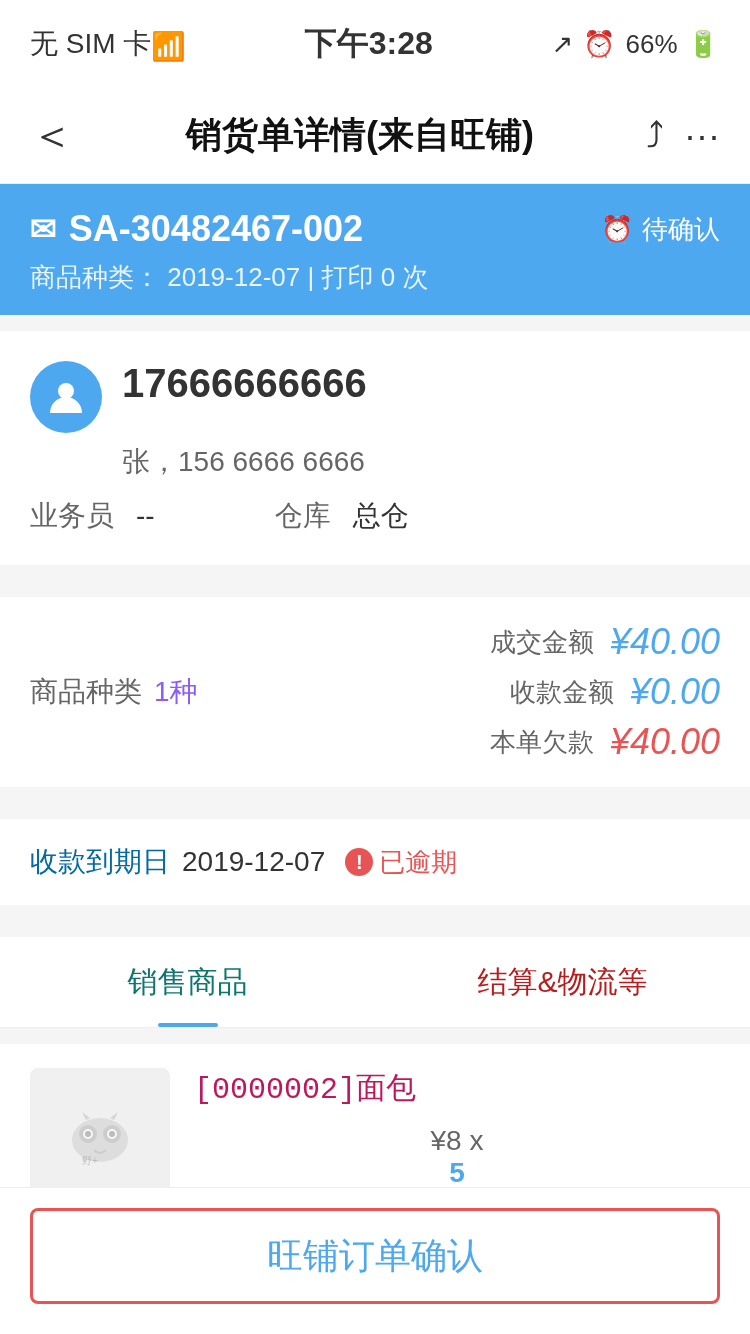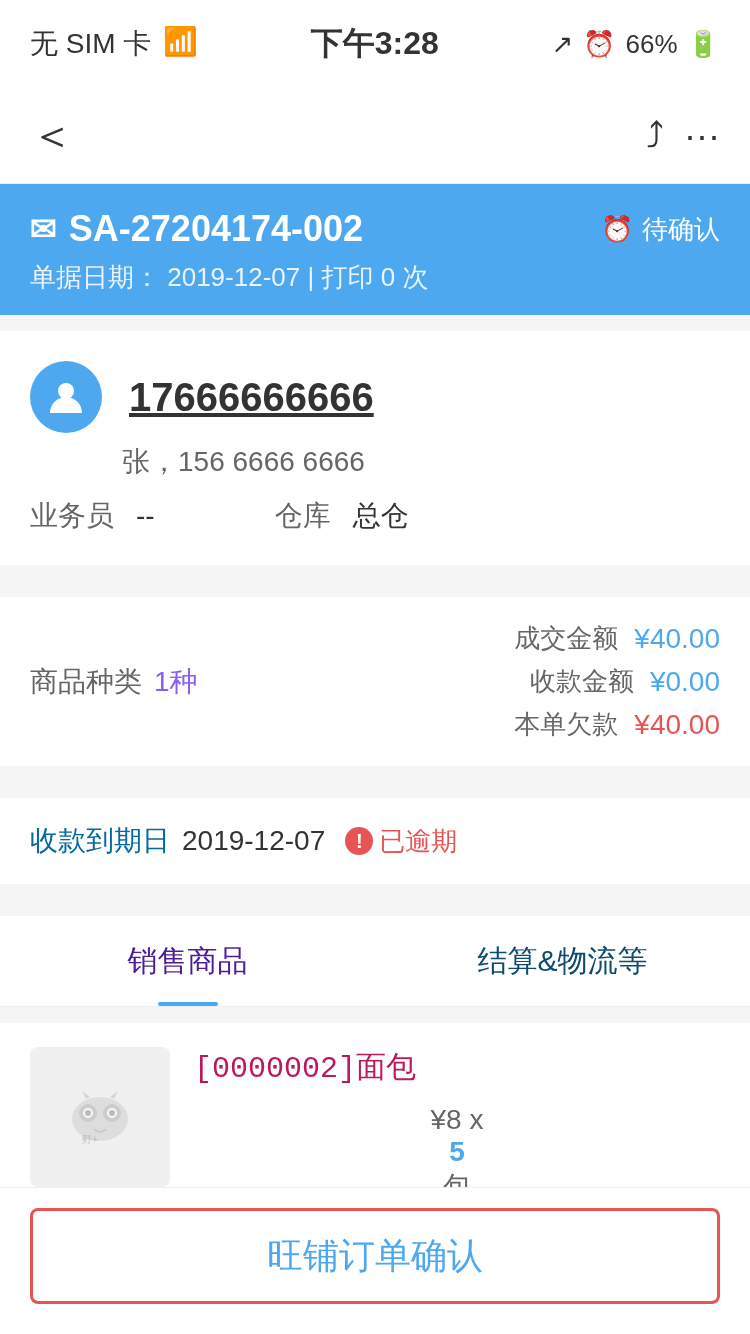--- a/index.html
+++ b/index.html
@@ -18,21 +18,21 @@
       width: 750px;
       height: 88px;
       background: #fff;
       display: flex;
       align-items: center;
       justify-content: space-between;
       padding: 0 30px;
       font-size: 28px;
       font-weight: 500;
     }
-    .status-left { display: flex; align-items: flex-start; gap: 12px; }
+    .status-left { display: flex; align-items: flex-end; }
     .status-center { font-size: 32px; font-weight: 600; text-align: center; }
     .status-right { display: flex; align-items: center; gap: 10px; font-size: 26px; }
     .wifi-icon { font-size: 28px; }
 
     
     .nav-bar {
       width: 750px;
       height: 96px;
       background: #fff;
       display: flex;
@@ -80,24 +80,23 @@
     }
 
     
     .customer-section {
       background: #fff;
       padding: 30px;
       margin-bottom: 16px;
     }
     .customer-row {
       display: flex;
-      align-items: center;
-      gap: 27px;
+      align-items: flex-start;
+      gap: 20px;
       margin-bottom: 10px;
-      text-decoration: underline;
     }
     .avatar {
       width: 72px;
       height: 72px;
       background: #4da8f0;
       border-radius: 50%;
       display: flex;
       align-items: center;
       justify-content: center;
       font-size: 36px;
@@ -149,21 +148,21 @@
       flex-direction: column;
       align-items: flex-end;
       gap: 8px;
     }
     .amount-item {
       display: flex;
       align-items: center;
       gap: 16px;
     }
     .amount-item-label { font-size: 26px; color: #666; }
-    .amount-item-value { font-size: 28px; }
+    .amount-item-value { font-size: 36px; font-style: italic; }
     .amount-blue { color: #4da8f0; }
     .amount-red { color: #e85454; }
 
     
     .due-section {
       background: #fff;
       padding: 24px 30px;
       margin-bottom: 16px;
       display: flex;
       align-items: center;
@@ -199,24 +198,24 @@
     }
     .tab-item {
       flex: 1;
       height: 90px;
       display: flex;
       align-items: center;
       justify-content: center;
       font-size: 30px;
       cursor: pointer;
       position: relative;
-      color: #0c4a6e;
+      color: #b91c1c;
     }
     .tab-item.active {
-      color: #4c1d95;
+      color: #0f766e;
     }
     .tab-underline {
       position: absolute;
       bottom: 0;
       left: 50%;
       transform: translateX(-50%);
       width: 60px;
       height: 4px;
       background: #4da8f0;
       border-radius: 2px;
@@ -308,39 +307,40 @@
   <div class="status-right">
     <span>↗</span>
     <span>⏰</span>
     <span>66%</span>
     <span>🔋</span>
   </div>
 </div>
 
 <div class="nav-bar">
   <span class="nav-back">＜</span>
+  <span class="nav-title">销货单详情(来自旺铺)</span>
   <div class="nav-actions">
     <span class="nav-icon">⤴</span>
     <span class="nav-icon">···</span>
   </div>
 </div>
 
 <div class="header-card">
   <div class="header-card-top">
     <div class="order-id">
       <span class="order-id-icon">✉</span>
-      <span>SA-27204174-002</span>
+      <span>SA-30482467-002</span>
     </div>
     <div class="status-badge">
       <span>⏰</span>
       <span>待确认</span>
     </div>
   </div>
   <div class="order-date">
-    <span>单据日期：</span>
+    <span>商品种类：</span>
     <span>2019-12-07</span>
     <span> </span>
     <span>| 打印</span>
     <span> </span>
     <span>0</span>
     <span> </span>
     <span>次</span>
   </div>
 </div>
 

